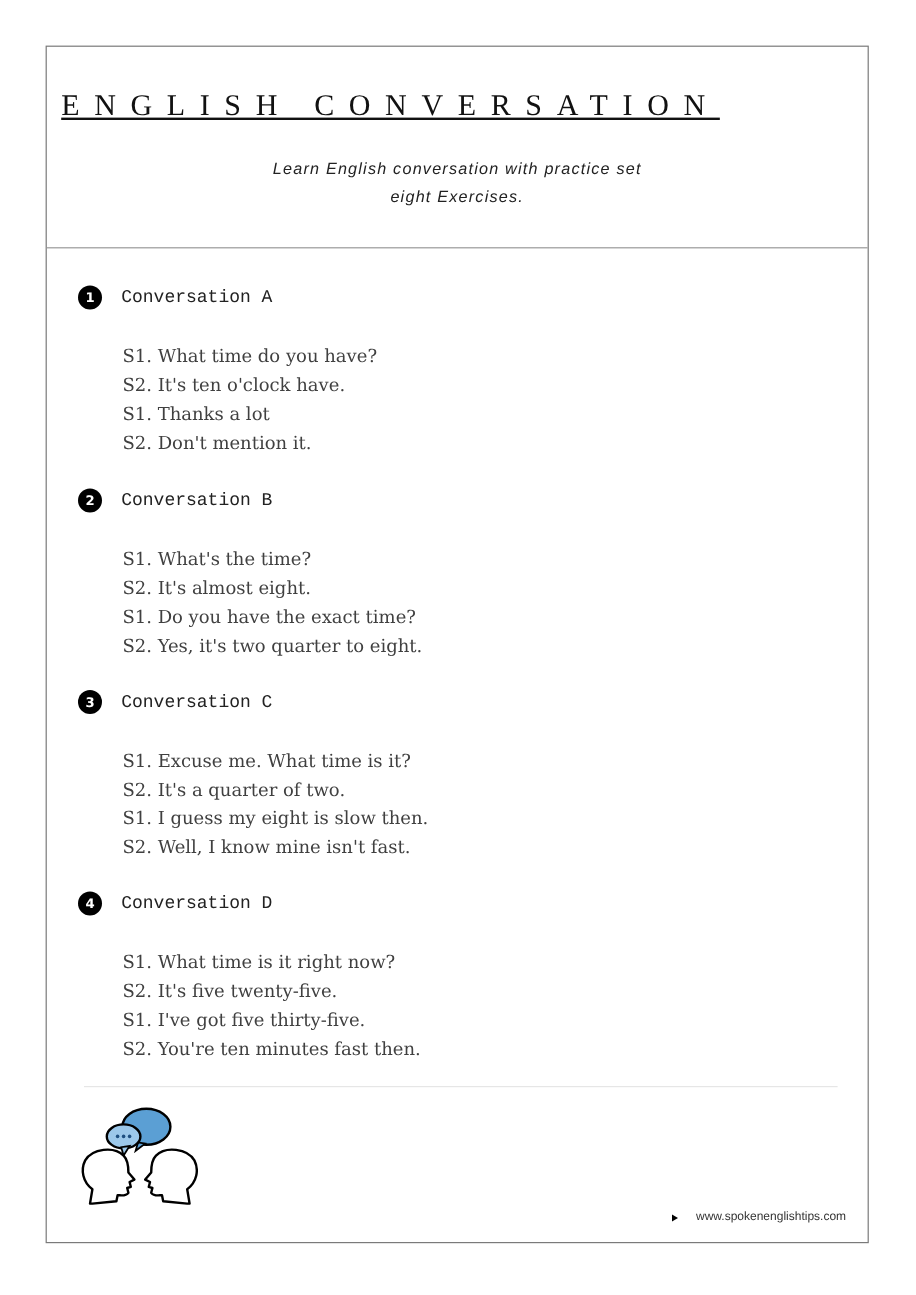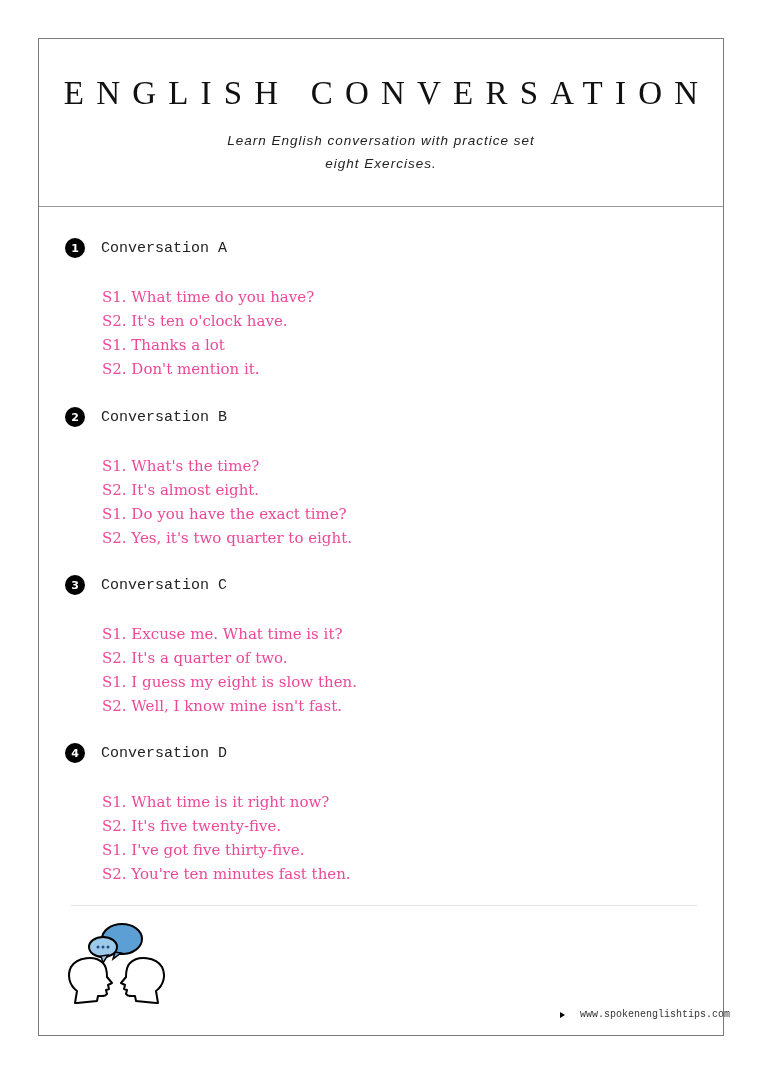--- a/index.html
+++ b/index.html
@@ -9,24 +9,24 @@
       width: 686px; height: 998px;
       border: 1px solid #7a7a7a; box-sizing: border-box;
       background: #fff;
     }
     .header {
       position: absolute; left: 0; top: 0; width: 100%; height: 167px;
       border-bottom: 1px solid #9a9a9a;
     }
     .title {
       position: absolute; left: 0; right: 0; top: 36px;
-      text-align: center;
+      text-align: left;
       font-family: "Liberation Serif", "DejaVu Serif", serif;
-      font-size: 33px; letter-spacing: 12.2px; color: #111;
-      white-space: nowrap; padding-left: 12px;
+      font-size: 25px; letter-spacing: 12.2px; color: #111;
+      white-space: nowrap; padding-left: 12px; text-decoration: underline;
     }
     .subtitle {
       position: absolute; left: 0; right: 0; top: 90px;
       text-align: center;
       font-family: "Liberation Sans", "DejaVu Sans", sans-serif;
       font-style: italic; font-size: 13.5px; letter-spacing: 1px;
       line-height: 23px; color: #222;
     }
     .convo { position: absolute; left: 26px; }
     .convo-head { display: flex; align-items: center; height: 22px; }
@@ -37,31 +37,31 @@
       font-size: 11px; display: flex; align-items: center; justify-content: center;
       margin-right: 16px;
     }
     .convo-title {
       font-family: Liberation Mono, monospace;
       font-size: 15px; color: #222;
     }
     .lines { margin-top: 26px; padding-left: 37px; }
     .line {
       font-family: "DejaVu Serif", "Liberation Serif", serif;
-      font-size: 15px; line-height: 24px; color: #ec4899; white-space: nowrap;
+      font-size: 15px; line-height: 24px; color: #404040; white-space: nowrap;
     }
     .divider {
       position: absolute; left: 31px; width: 628px; top: 866px;
       height: 1px; background: #e6e6e6;
     }
     .illus { position: absolute; left: 26px; top: 880px; }
     .footer-link {
       position: absolute; left: 490px; top: 970px;
       display: flex; align-items: center;
-      font-family: Liberation Mono, monospace;
+      font-family: Liberation Sans, sans-serif;
       font-size: 10px; color: #333; padding-left: 31px;
     }
     .footer-link .tri {
       width: 0; height: 0; border-left: 5px solid #000;
       border-top: 3.5px solid transparent; border-bottom: 3.5px solid transparent;
       margin-right: 15px;
     }
   </style>
 </head>
 <body>

